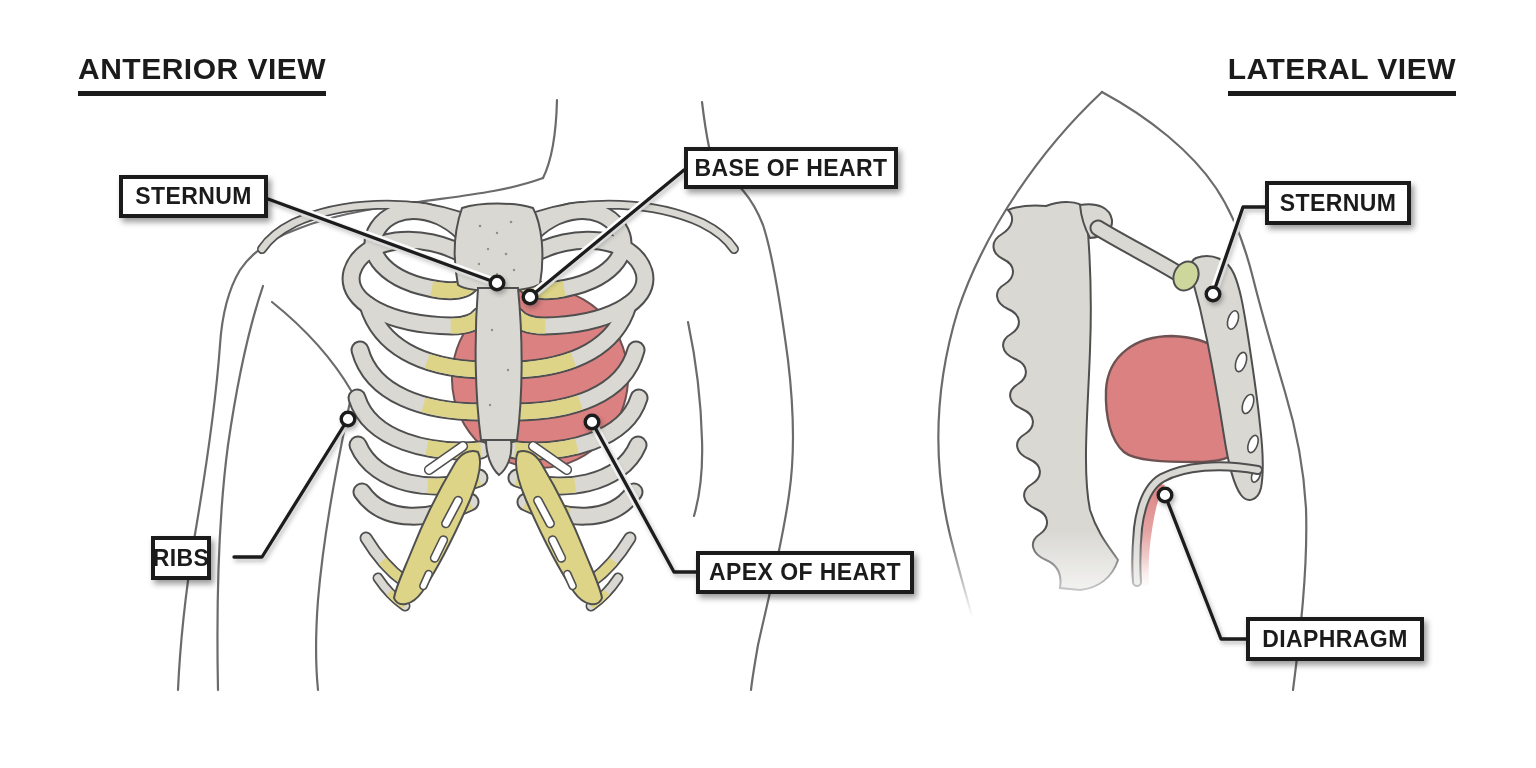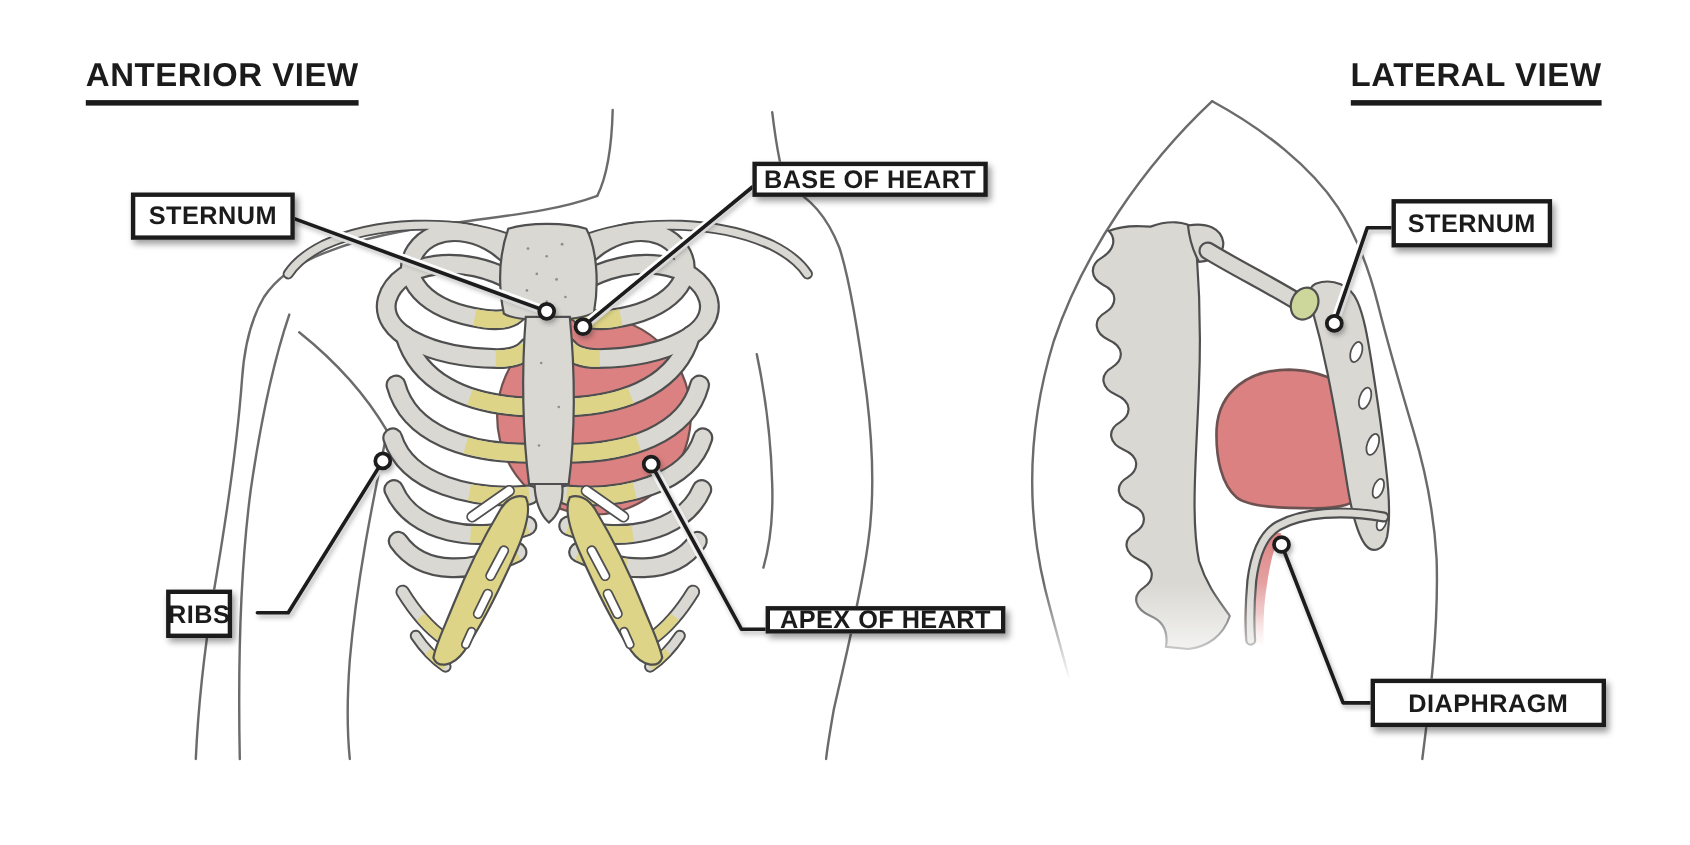--- a/index.html
+++ b/index.html
@@ -236,19 +236,19 @@
       <circle class="dot" cx="1213" cy="294" r="6.8"></circle>
       <circle class="dot" cx="1165" cy="495" r="6.8"></circle>
     </g>
   </g>
 </svg>
 
   <div class="view-title" style="left:78px;top:52px;">ANTERIOR VIEW</div>
   <div class="view-title" style="right:80px;top:52px;">LATERAL VIEW</div>
 
   <div class="tag" style="left:119px;top:175px;width:149px;height:43px;">STERNUM</div>
-  <div class="tag" style="left:684px;top:147px;width:214px;height:32px;">BASE OF HEART</div>
+  <div class="tag" style="left:684px;top:147px;width:214px;height:42px;">BASE OF HEART</div>
   <div class="tag" style="left:151px;top:536px;width:60px;height:44px;">RIBS</div>
-  <div class="tag" style="left:696px;top:551px;width:218px;height:25px;">APEX OF HEART</div>
+  <div class="tag" style="left:696px;top:551px;width:218px;height:43px;">APEX OF HEART</div>
   <div class="tag" style="left:1265px;top:181px;width:146px;height:44px;">STERNUM</div>
-  <div class="tag" style="left:1246px;top:617px;width:214px;height:44px;">DIAPHRAGM</div>
+  <div class="tag" style="left:1246px;top:617px;width:178px;height:44px;">DIAPHRAGM</div>
 
 </div>
 
 </body></html>

